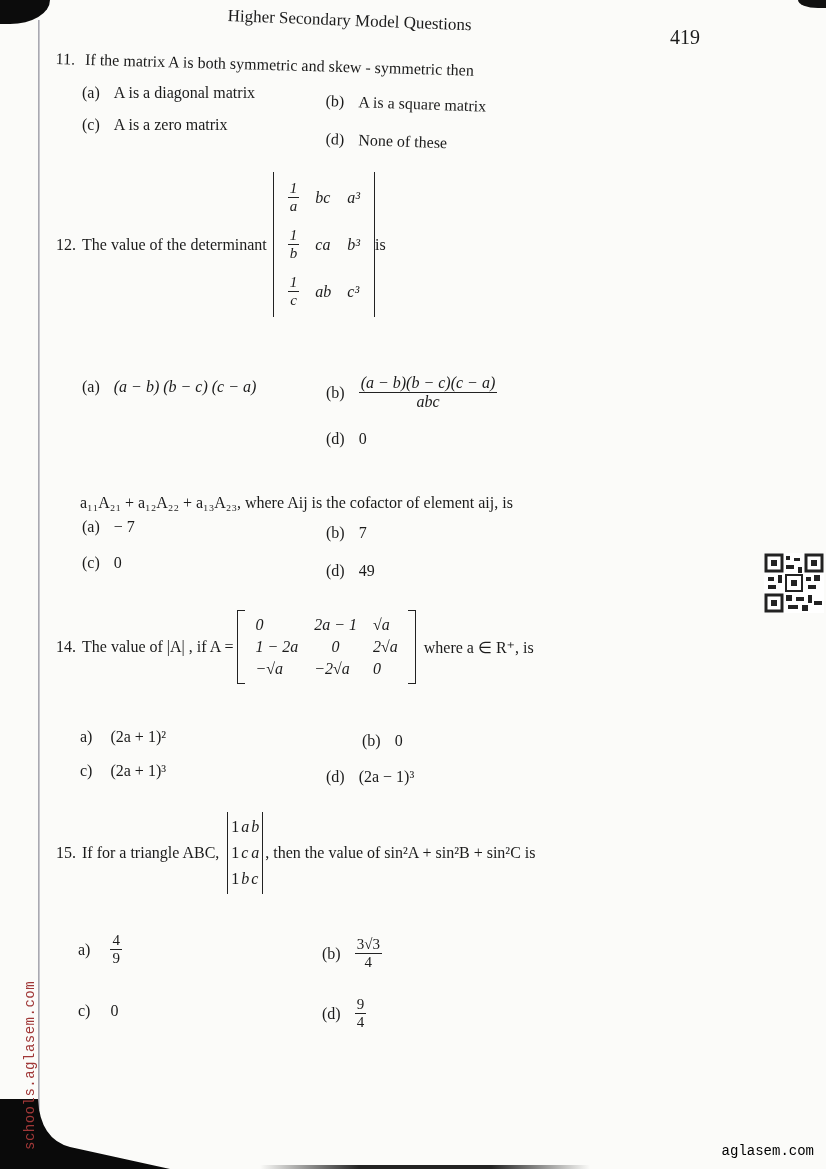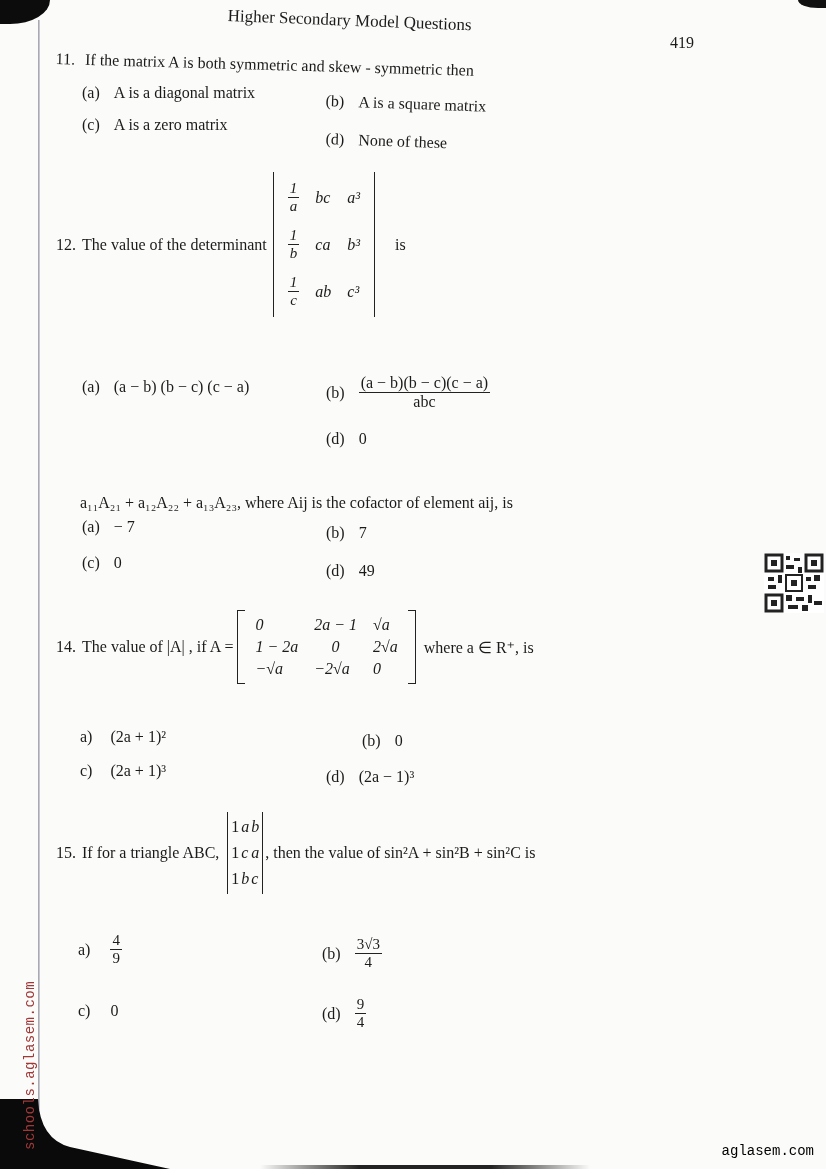--- a/index.html
+++ b/index.html
@@ -41,27 +41,27 @@
     font-family:"Liberation Mono", monospace; font-size:14px; color:#000000;
   }
   .page {
     position:absolute; left:0; top:0; width:826px; height:1169px;
   }
   .header-title {
     position:absolute; left:228px; top:6px; font-size:17px;
     transform:rotate(2.2deg); transform-origin:0 0;
   }
   .page-number {
-    position:absolute; left:670px; top:26px; font-size:16px;margin-top:8px;
+    position:absolute; left:670px; top:26px; font-size:20px;
   }
   .q { position:absolute; font-size:16px; }
   .qnum { display:inline-block; margin-right:6px; }
   .opt { position:absolute; font-size:16px; white-space:nowrap; }
   .opt .lbl { display:inline-block; margin-right:14px; }
-  .it { }
+  .it { font-style:italic; }
 
   
   .det {
     display:inline-block; vertical-align:middle; border-left:1.5px solid #222;
     border-right:1.5px solid #222; padding:2px 6px;
   }
   .bracket {
     display:inline-block; vertical-align:middle; position:relative;
     padding:4px 10px;
   }
@@ -130,21 +130,21 @@
               <td>b³</td>
             </tr>
         <tr>
               <td style="padding:6px 8px;"><span class="frac"><span class="num">1</span><span class="den">c</span></span></td>
               <td>ab</td>
               <td>c³</td>
             </tr>
       </tbody>
         </table>
     </span>
-    <span style="margin-left:20px;">is</span>
+    <span style="margin-left:0;">is</span>
   </div>
   <div class="opt" style="left:82px; top:378px;">
     <span class="lbl">(a)</span><span class="it">(a − b) (b − c) (c − a)</span>
   </div>
   <div class="opt" style="left:326px; top:374px; display:flex; align-items:center;">
     <span class="lbl">(b)</span>
     <span class="frac it" style="font-size:16px;">
         <span class="num">(a − b)(b − c)(c − a)</span>
         <span class="den">abc</span>
       </span>

